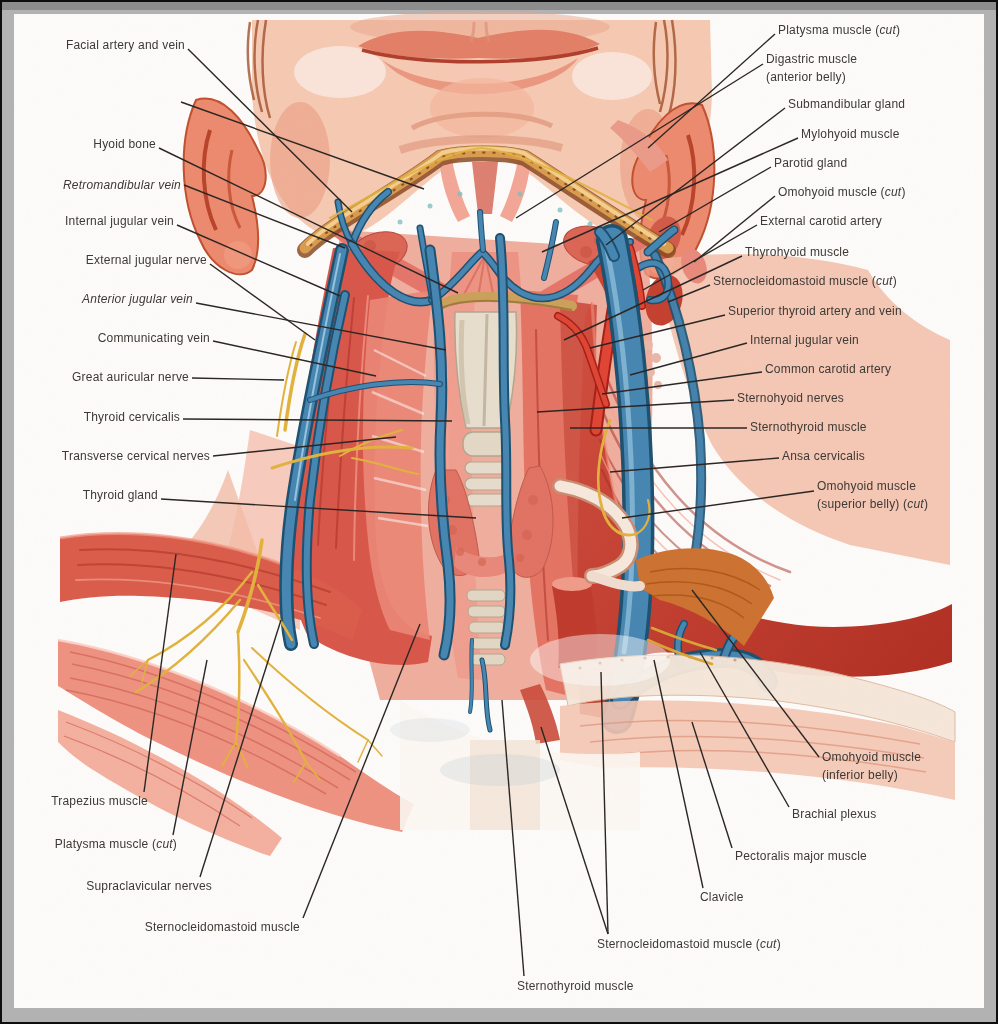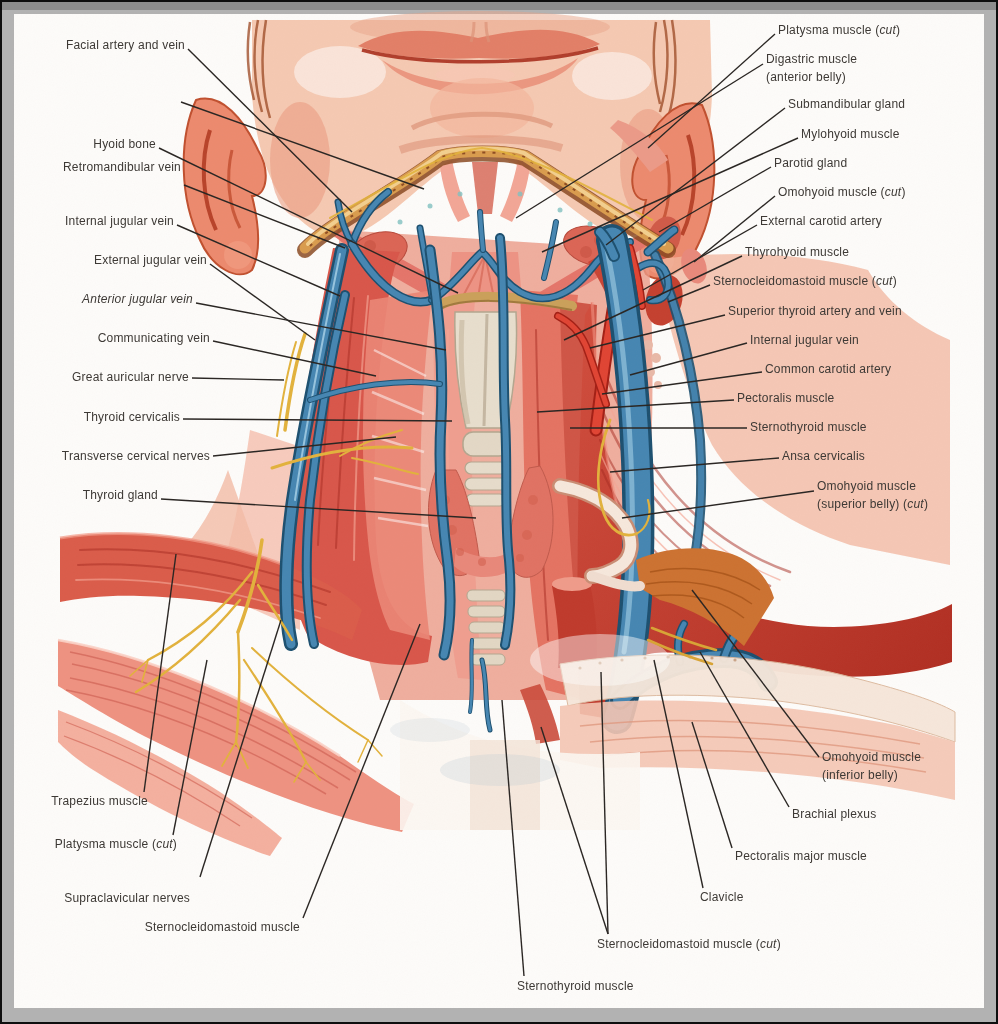--- a/index.html
+++ b/index.html
@@ -379,28 +379,28 @@
       <line x1="524" y1="976" x2="502" y2="700"></line>
     </svg>
 
   <div id="labels">
       <div class="label left" style="left: 185px; top: 46px;">
         <span class="ln">Facial artery and vein</span>
       </div>
       <div class="label left" style="left: 156px; top: 145px;">
         <span class="ln">Hyoid bone</span>
       </div>
-      <div class="label left" style="left: 181px; top: 168px;">
+      <div class="label left" style="left: 181px; top: 186px; font-style: italic;">
         <span class="ln">Retromandibular vein</span>
       </div>
       <div class="label left" style="left: 174px; top: 222px;">
         <span class="ln">Internal jugular vein</span>
       </div>
       <div class="label left" style="left: 207px; top: 261px;">
-        <span class="ln">External jugular vein</span>
+        <span class="ln">External jugular nerve</span>
       </div>
       <div class="label left" style="left: 193px; top: 300px; font-style: italic;">
         <span class="ln">Anterior jugular vein</span>
       </div>
       <div class="label left" style="left: 210px; top: 339px;">
         <span class="ln">Communicating vein</span>
       </div>
       <div class="label left" style="left: 189px; top: 378px;">
         <span class="ln">Great auricular nerve</span>
       </div>
@@ -412,21 +412,21 @@
       </div>
       <div class="label left" style="left: 158px; top: 496px;">
         <span class="ln">Thyroid gland</span>
       </div>
       <div class="label left" style="left: 148px; top: 802px;">
         <span class="ln">Trapezius muscle</span>
       </div>
       <div class="label left" style="left: 177px; top: 845px;">
         <span class="ln">Platysma muscle (<i>cut</i>)</span>
       </div>
-      <div class="label left" style="left: 190px; top: 887px; margin-top: 12px;">
+      <div class="label left" style="left: 212px; top: 887px;">
         <span class="ln">Supraclavicular nerves</span>
       </div>
       <div class="label left" style="left: 300px; top: 928px; text-align: right;">
         <span class="ln">Sternocleidomastoid muscle</span>
       </div>
       <div class="label right" style="left: 778px; top: 31px;">
         <span class="ln">Platysma muscle (<i>cut</i>)</span>
       </div>
       <div class="label right" style="left: 766px; top: 68px;">
         <span class="ln">Digastric muscle</span>
@@ -456,21 +456,21 @@
       <div class="label right" style="left: 728px; top: 312px;">
         <span class="ln">Superior thyroid artery and vein</span>
       </div>
       <div class="label right" style="left: 750px; top: 341px;">
         <span class="ln">Internal jugular vein</span>
       </div>
       <div class="label right" style="left: 765px; top: 370px;">
         <span class="ln">Common carotid artery</span>
       </div>
       <div class="label right" style="left: 737px; top: 399px;">
-        <span class="ln">Pectoralis muscle</span>
+        <span class="ln">Sternohyoid nerves</span>
       </div>
       <div class="label right" style="left: 750px; top: 428px;">
         <span class="ln">Sternothyroid muscle</span>
       </div>
       <div class="label right" style="left: 782px; top: 457px;">
         <span class="ln">Ansa cervicalis</span>
       </div>
       <div class="label right" style="left: 817px; top: 495px;">
         <span class="ln">Omohyoid muscle</span>
         <span class="ln">(superior belly) (<i>cut</i>)</span>

